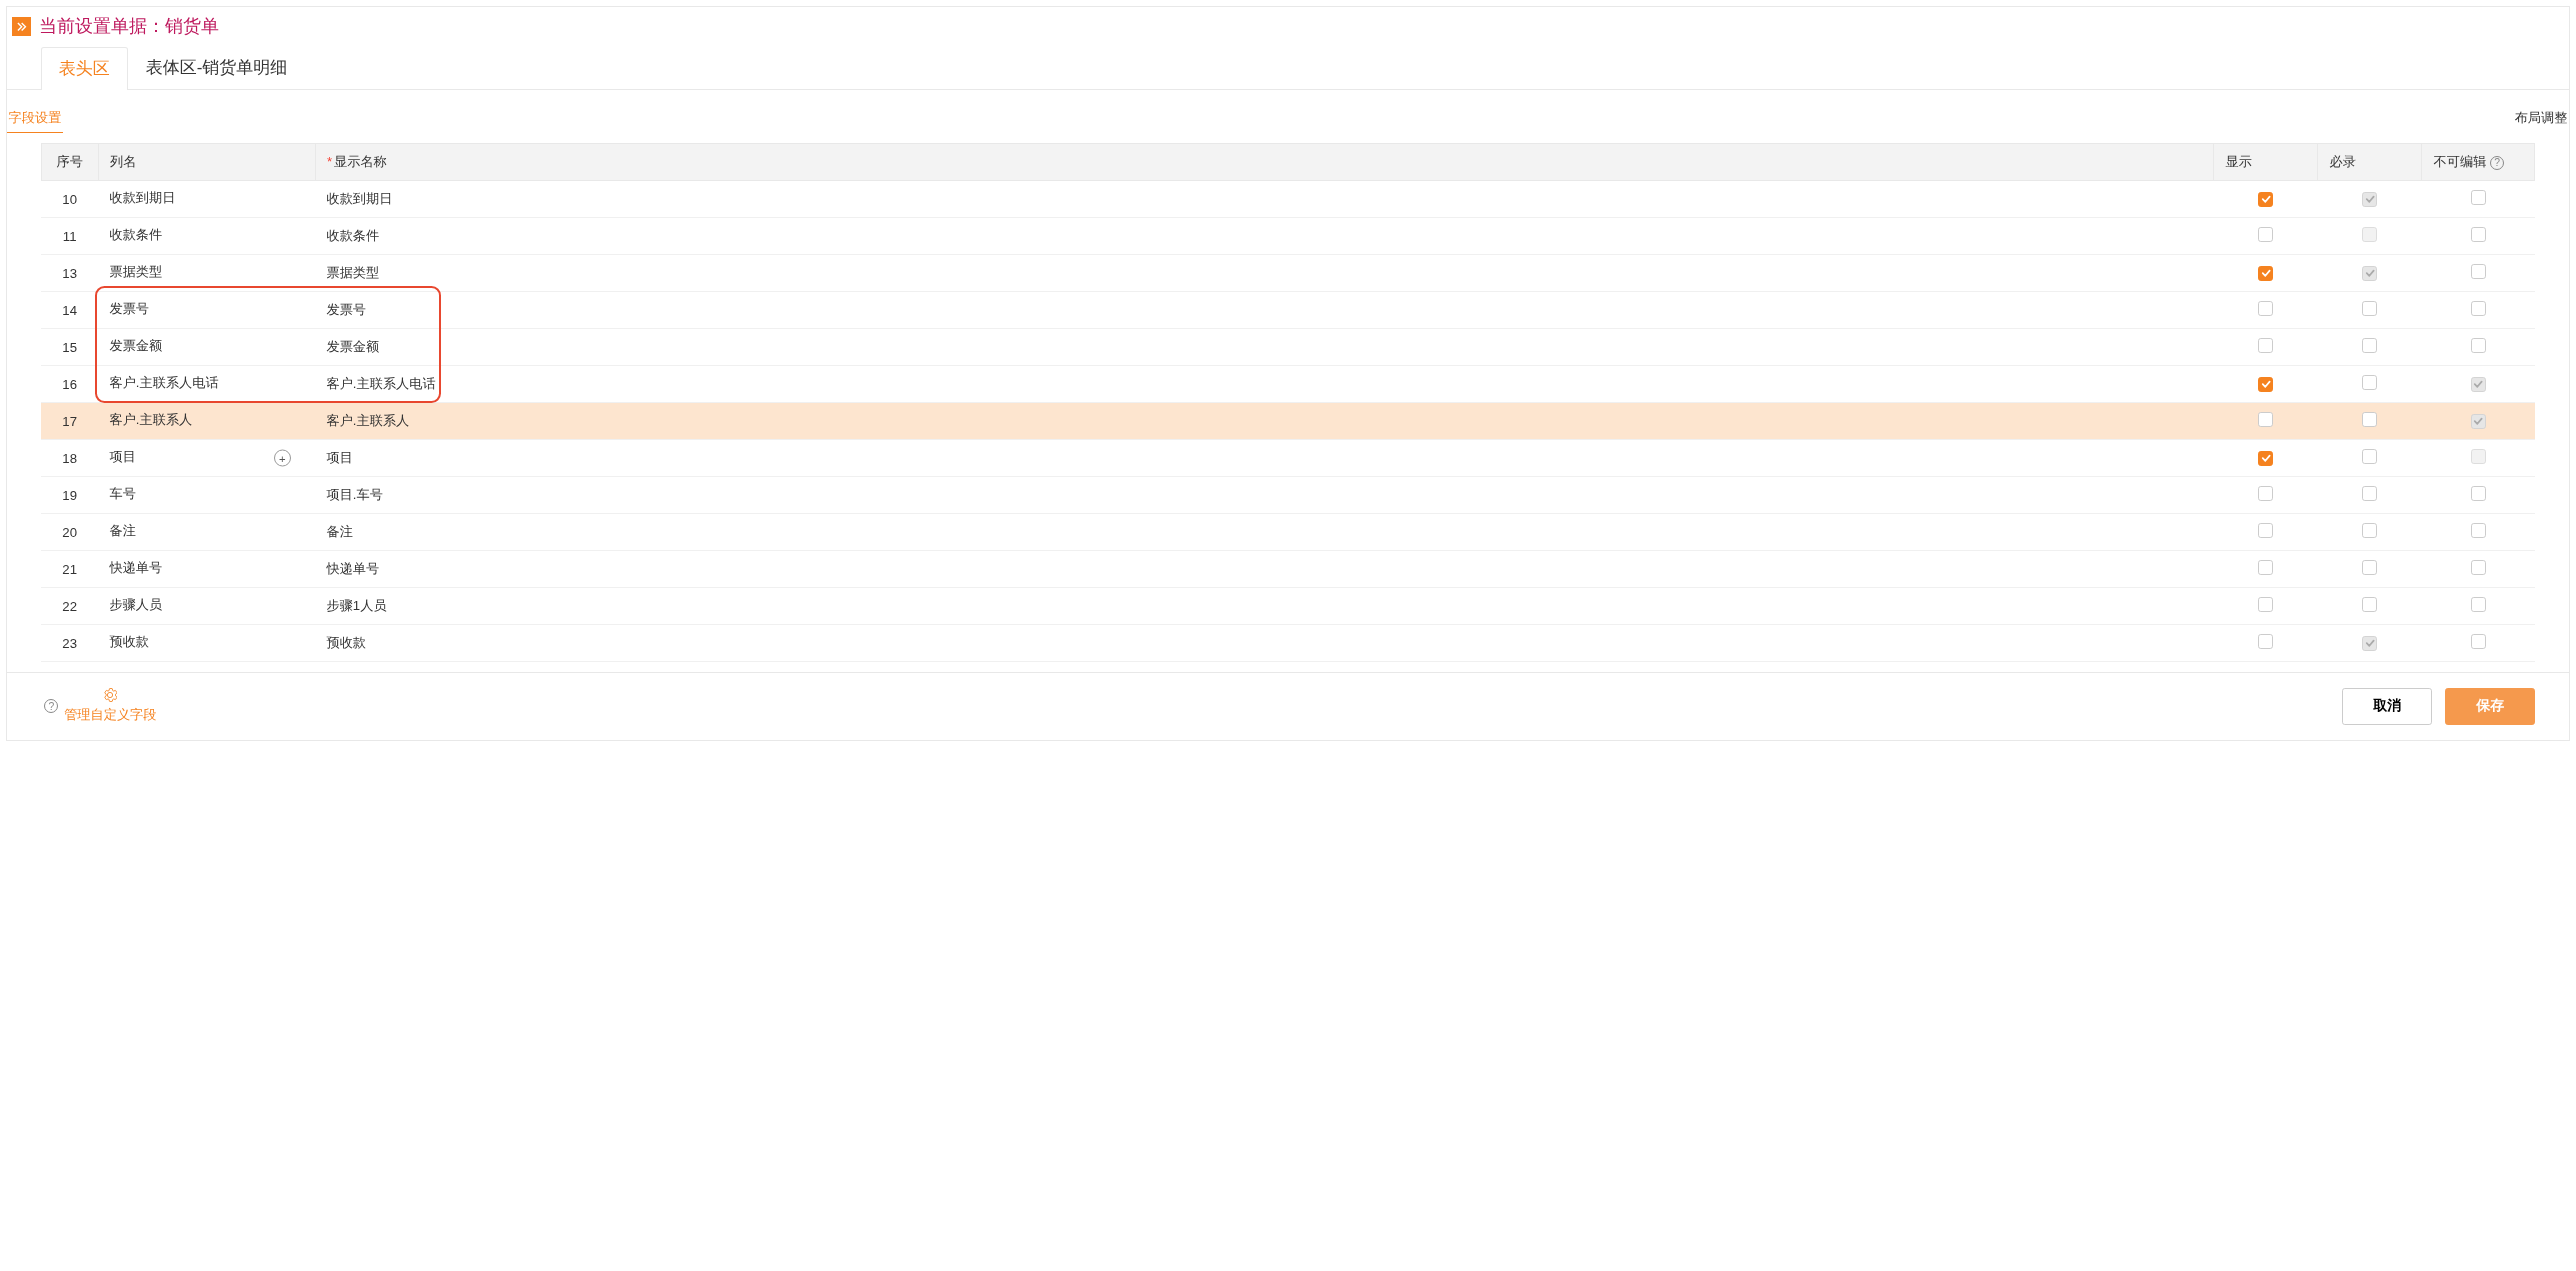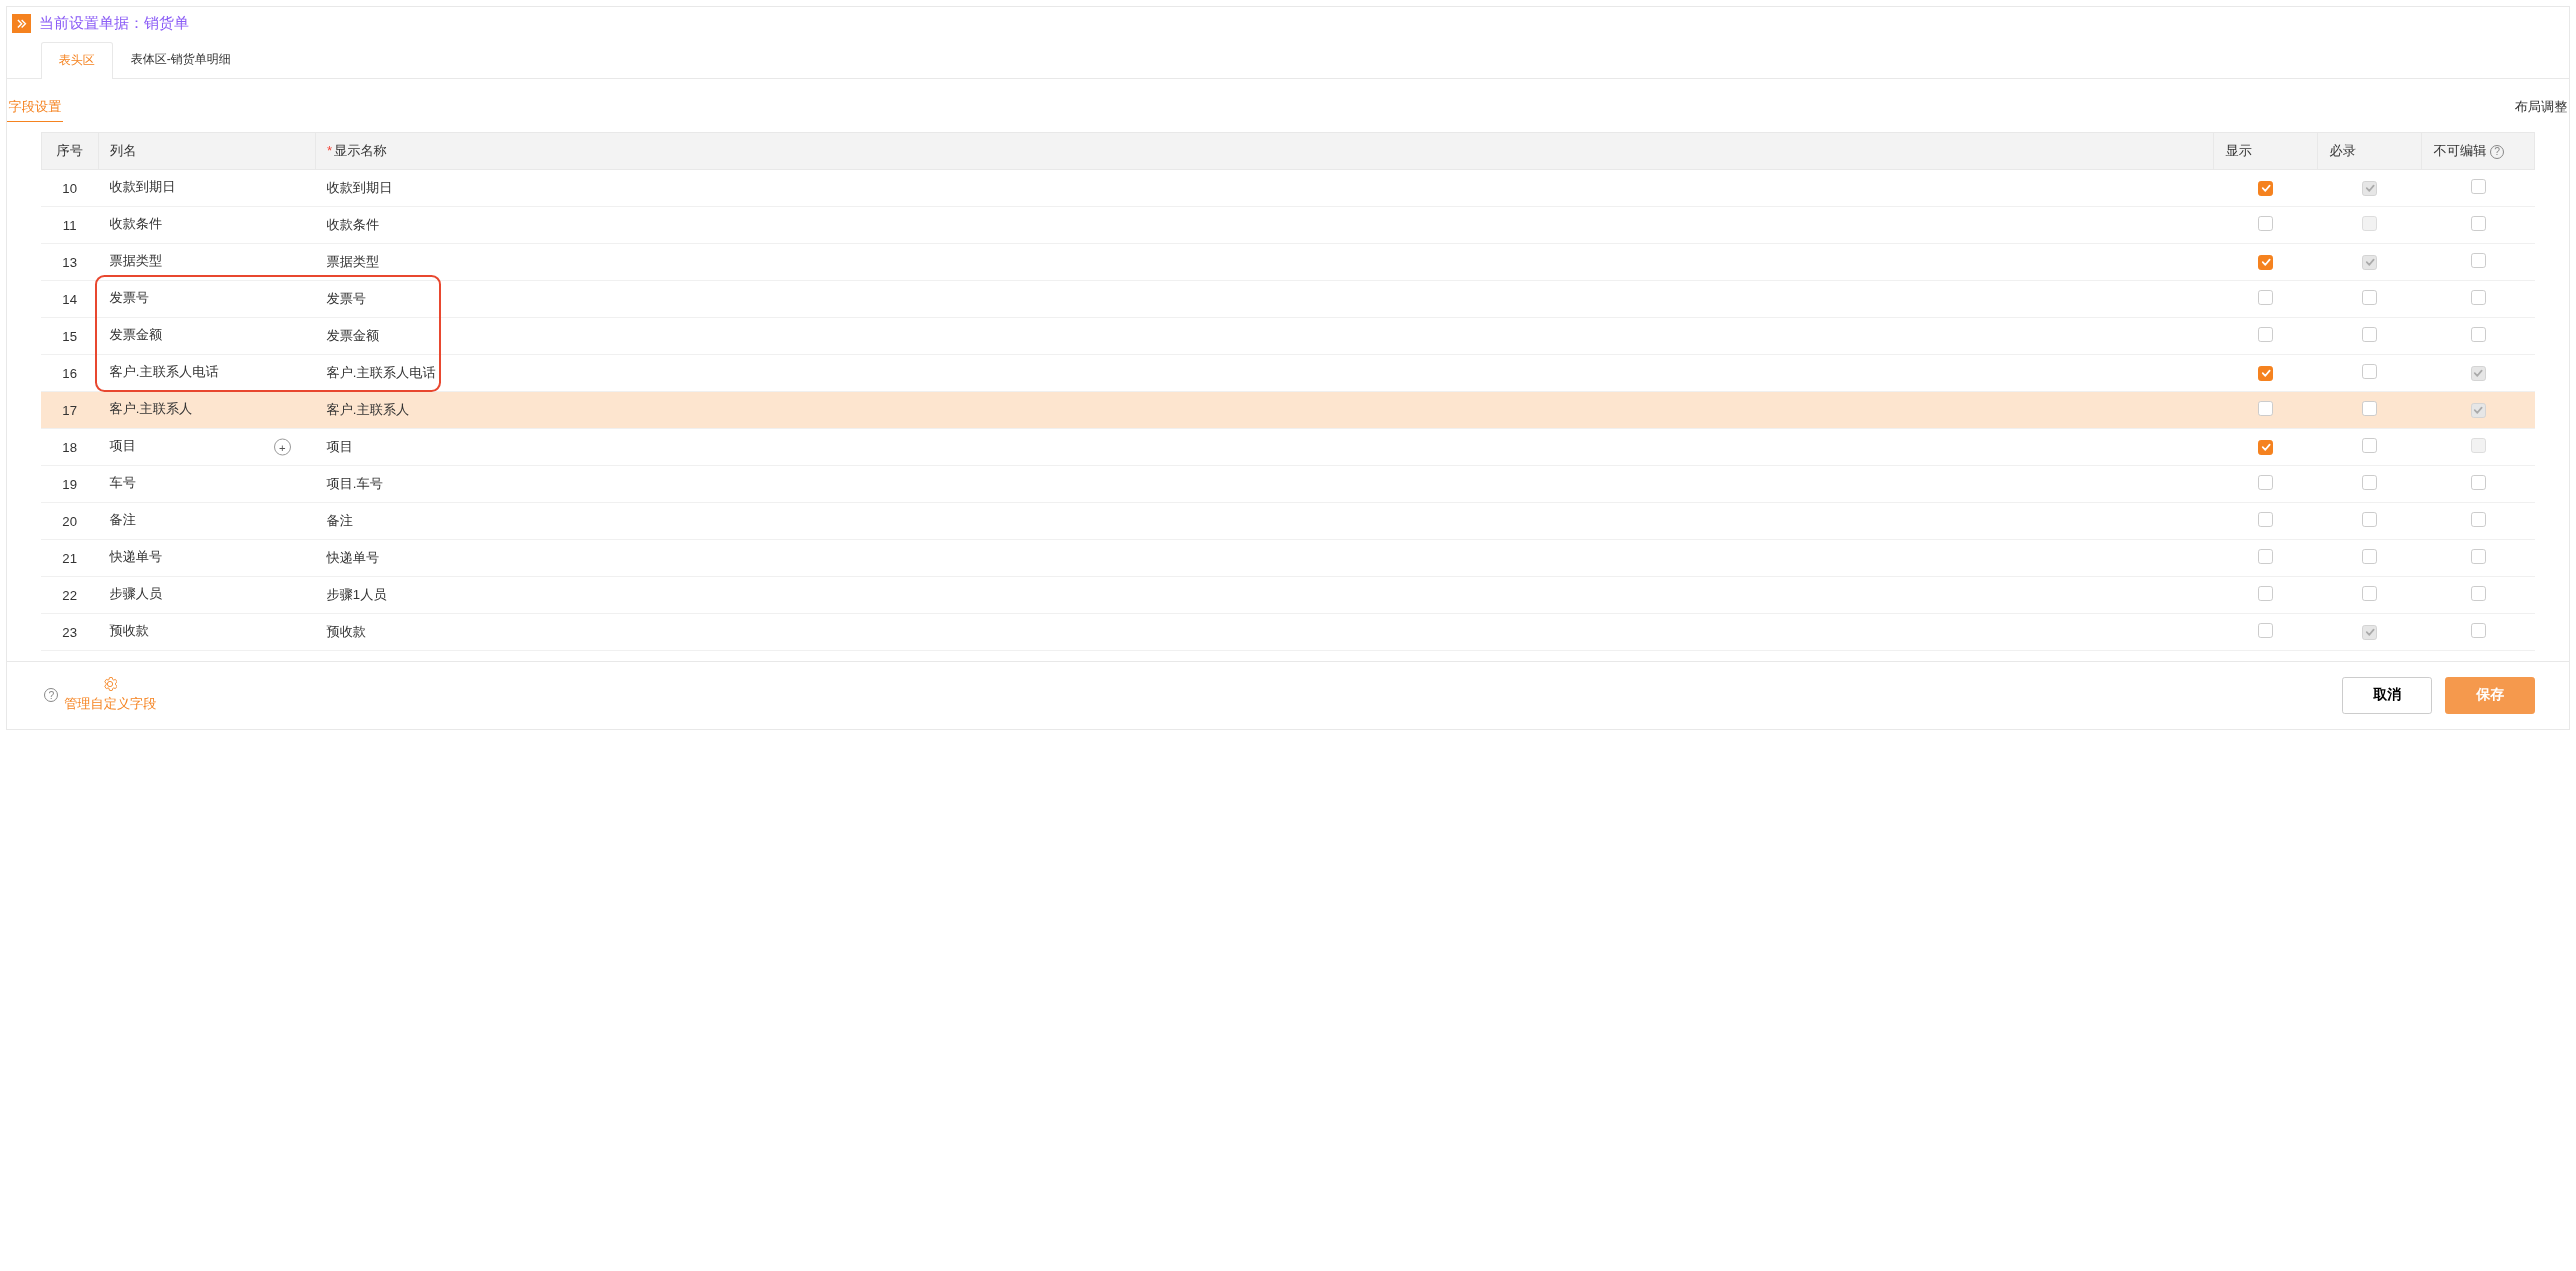--- a/index.html
+++ b/index.html
@@ -1,23 +1,23 @@
 <!DOCTYPE html>
 <html style="font-size:15px"><head>
 <meta charset="utf-8">
 <style>
 * { box-sizing: border-box; margin: 0; padding: 0; }
 body { font-family: -apple-system, "PingFang SC", "Microsoft YaHei", sans-serif; font-size: 13.2px; color: #333; background: #fff; }
 .page { border: 0.9px solid #e8e8e8; margin: 5.7px; }
 .header-bar { display: flex; align-items: center; padding: 7.6px 5.7px; }
 .expand-btn { width: 19px; height: 19px; background: #f5821f; display: flex; align-items: center; justify-content: center; margin-right: 7.6px; cursor: pointer; }
 .expand-btn svg { width: 11.3px; height: 11.3px; }
-.header-title { font-size: 15px; color: #8b5cf6; }
+.header-title { font-size: 18px; color: #be185d; }
 .tabs-row { display: flex; padding-left: 34px; border-bottom: 0.9px solid #e8e8e8; }
-.tab { padding: 9.4px 17px; cursor: pointer; font-size: 12px; color: #333; border: 0.9px solid transparent; border-bottom: none; }
+.tab { padding: 9.4px 17px; cursor: pointer; font-size: 17px; color: #333; border: 0.9px solid transparent; border-bottom: none; }
 .tab.active { color: #f5821f; border-color: #e8e8e8; border-radius: 2.8px 2.8px 0 0; background: #fff; position: relative; top: 0.9px; }
 .subtabs-row { display: flex; justify-content: space-between; gap: 23px; padding: 13.2px 0 0 0; }
 .subtab { padding: 5.7px 1.9px; cursor: pointer; font-size: 13.2px; color: #333; border-bottom: 1.9px solid transparent; }
 .subtab.active { color: #f5821f; border-bottom-color: #f5821f; }
 .table-wrap { padding: 0 34px; margin-top: 9.4px; }
 table { width: 100%; border-collapse: collapse; }
 thead th { background: #f3f3f3; border: 0.9px solid #e8e8e8; padding: 9.4px 11.3px; font-weight: 500; text-align: left; font-size: 13.2px; }
 thead th.center { text-align: left; margin-top: 23px; }
 th .req { color: #f44336; margin-right: 1.9px; }
 tbody td { border-bottom: 0.9px solid #f0f0f0; padding: 7.6px 11.3px; font-size: 13.2px; vertical-align: middle; height: 37px; }

